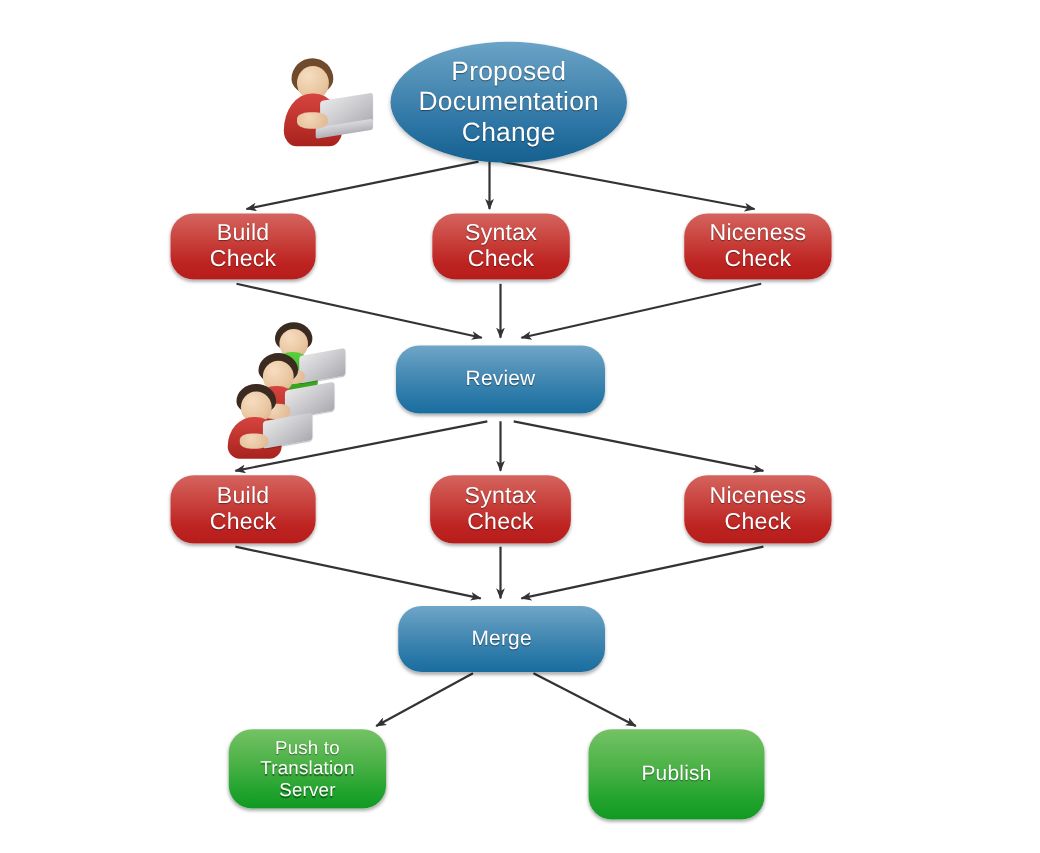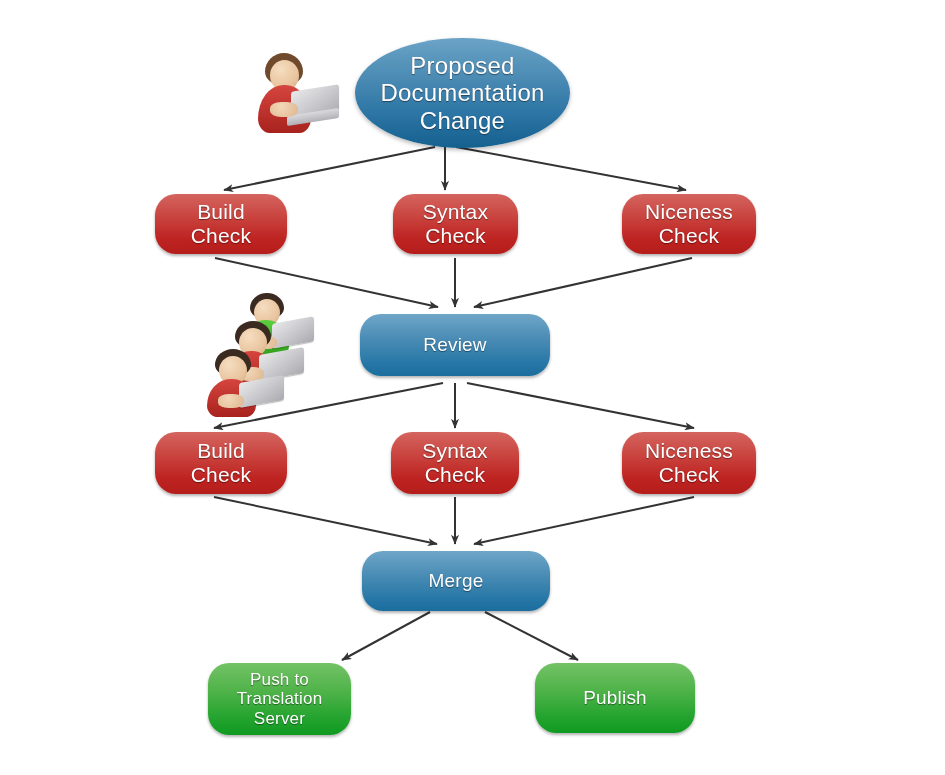--- a/index.html
+++ b/index.html
@@ -197,15 +197,15 @@
 
   <div class="node box red" style="left:622px; top:432px; width:134px; height:62px; white-space:pre-line;">Niceness
 Check</div>
 
   <div class="node box blue" style="left:362px; top:551px; width:188px; height:60px;">Merge</div>
 
   <div class="node box green small-text" style="left:208px; top:663px; width:143px; height:72px; white-space:pre-line;">Push to
 Translation
 Server</div>
 
-  <div class="node box green" style="left:535px; top:663px; width:160px; height:70px;">Publish</div>
+  <div class="node box green" style="left:535px; top:663px; width:160px; height:82px;">Publish</div>
 
 </div>
 
 </body></html>

